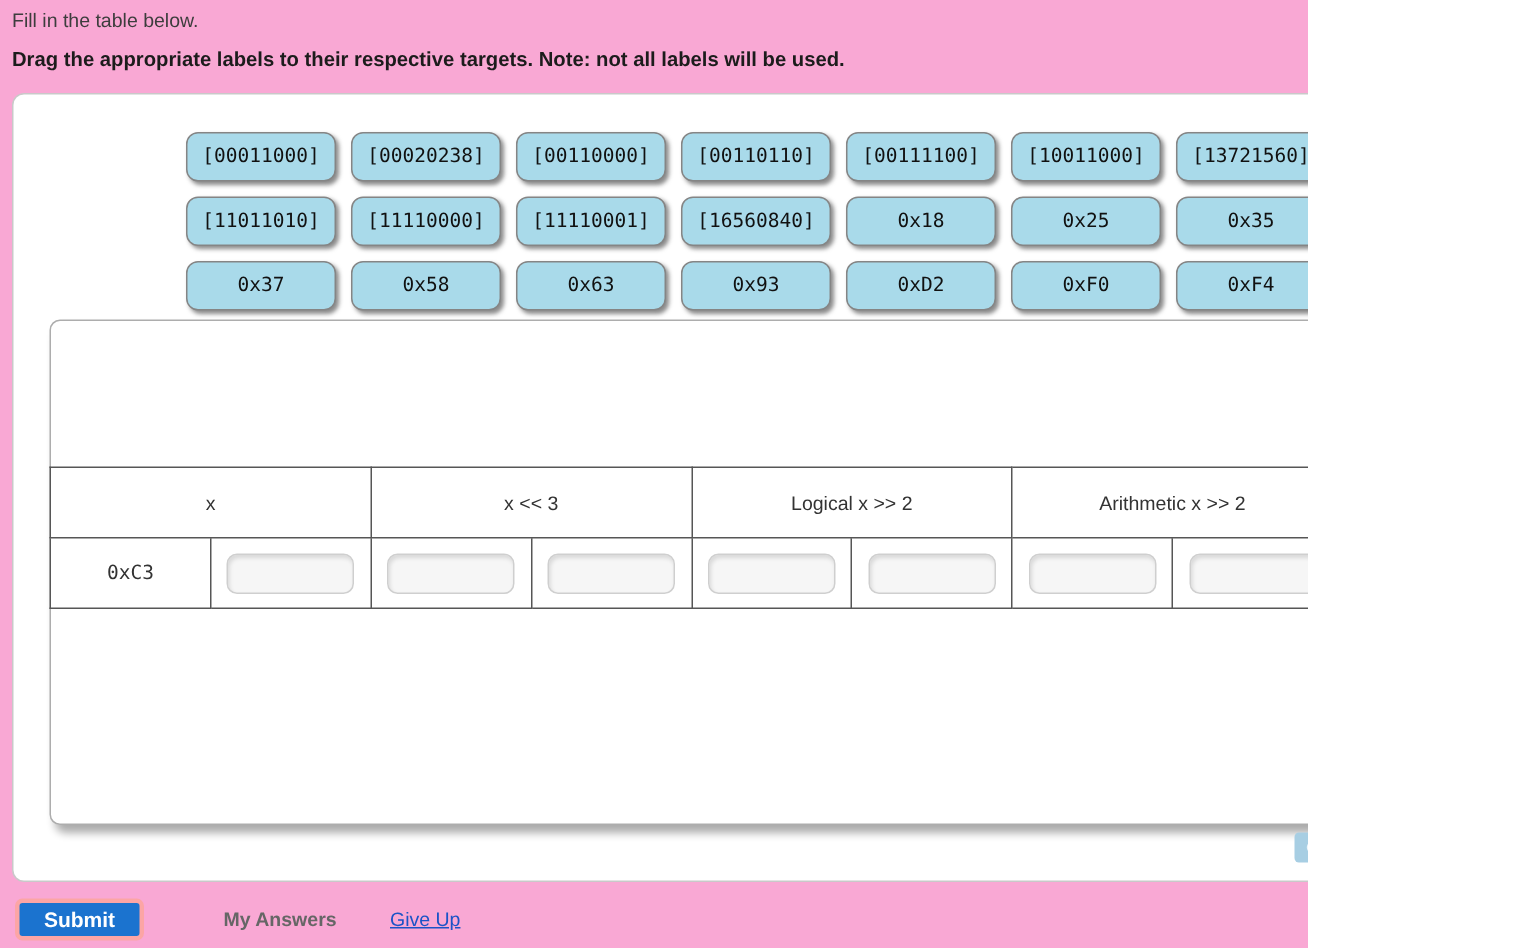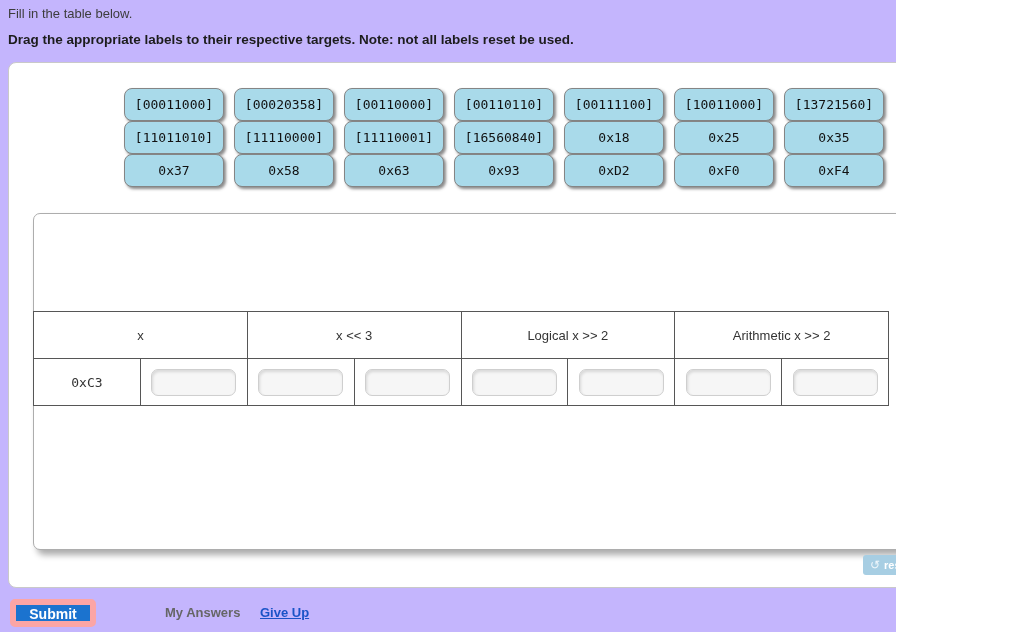--- a/index.html
+++ b/index.html
@@ -1,25 +1,25 @@
 <!DOCTYPE html>
 <html style="--label_bg: #a9daea; --reset_bg: #a7cee3; --help_bg: #1374bb; --submit_bg: #1b73cf; --link: #1a53c7;"><head>
 <meta charset="utf-8">
 <style>
   html,body { margin:0; padding:0; background:#ffffff; }
   body { width:1024px; height:632px; font-family:"Liberation Sans", sans-serif; }
-  .page { position:relative; width:872px; height:632px; overflow:hidden; background:#c4b5fd;padding-left:24px; }
+  .page { position:relative; width:872px; height:632px; overflow:hidden; background:#f9a8d4; }
 
   .instr1 { position:absolute; left:8px; top:6px; font-size:13px; color:#3d3d3d; }
   .instr2 { position:absolute; left:8px; top:32px; font-size:13.5px; font-weight:bold; color:#1c1c1c; }
 
   .outer-panel { position:absolute; left:8px; top:62px; width:990px; height:524px;
     border:1px solid #c9c9c9; border-radius:8px; background:#fff; }
 
-  .bank { position:absolute; left:0; top:25px; width:100%; display:flex; flex-direction:column; }
+  .bank { position:absolute; left:0; top:25px; width:100%; display:flex; flex-direction:column; gap:10px; }
   .bank-row { display:flex; justify-content:center; gap:10px; }
   .label-btn { box-sizing:border-box; width:100px; height:33px; display:flex; align-items:center; justify-content:center;
     background:var(--label_bg,#a9daea); border:1px solid #858585; border-radius:8px;
     box-shadow:2px 2px 3px rgba(60,60,60,0.6);
     font-family:"DejaVu Sans Mono", monospace; font-size:13px; color:#111; cursor:grab; }
 
   .work-panel { position:absolute; left:24px; top:150px; width:934px; height:337px; box-sizing:border-box;
     background:#fff; border:1px solid #adadad; border-radius:7px; box-shadow:4px 5px 6px rgba(0,0,0,0.33); }
 
   .shift-table { position:absolute; left:-1px; top:97px; width:856px; border-collapse:collapse; table-layout:fixed; background:#fff; }
@@ -31,40 +31,40 @@
 
   .panel-actions { position:absolute; right:25px; top:490px; display:flex; align-items:flex-end; gap:4px; }
   .reset-btn { height:20px; padding:0 7px; display:flex; align-items:center; gap:4px;
     background:var(--reset_bg,#a7cee3); border-radius:3px; color:#fff; font-size:11px; font-weight:bold; cursor:pointer; }
   .reset-icon { font-size:12px; color:#eef6fb; font-weight:normal; }
   .help-btn { height:22px; padding:0 8px; display:flex; align-items:center; gap:4px;
     background:var(--help_bg,#1374bb); border-radius:3px; color:#fff; font-size:12px; font-weight:bold; cursor:pointer; }
   .question-icon { color:#ead93f; font-size:13px; font-weight:bold; }
 
   .submit-btn { position:absolute; left:10px; top:599px; width:86px; height:28px;
-    background:var(--submit_bg,#1b73cf); border:6px solid #fca5a5; border-radius:5px;
+    background:var(--submit_bg,#1b73cf); border:3px solid #fca5a5; border-radius:5px;
     color:#fff; font-weight:bold; font-size:14px; font-family:"Liberation Sans", sans-serif; cursor:pointer; }
-  .my-answers { position:absolute; left:165px; top:605px; font-size:13px; font-weight:bold; color:#666; }
-  .give-up { position:absolute; left:260px; top:605px; font-size:13px; font-weight:bold;
+  .my-answers { position:absolute; left:149px; top:605px; font-size:13px; font-weight:bold; color:#666; }
+  .give-up { position:absolute; left:260px; top:605px; font-size:13px; font-weight:normal;
     color:var(--link,#1a53c7); text-decoration:underline; cursor:pointer; }
 </style>
 </head>
 <body>
 
 <div class="page">
 
   <div class="instr1">Fill in the table below.</div>
-  <div class="instr2">Drag the appropriate labels to their respective targets. Note: not all labels reset be used.</div>
+  <div class="instr2">Drag the appropriate labels to their respective targets. Note: not all labels will be used.</div>
 
   <div class="outer-panel">
 
     <div class="bank">
       <div class="bank-row">
         <div class="label-btn">[00011000]</div>
-        <div class="label-btn">[00020358]</div>
+        <div class="label-btn">[00020238]</div>
         <div class="label-btn">[00110000]</div>
         <div class="label-btn">[00110110]</div>
         <div class="label-btn">[00111100]</div>
         <div class="label-btn">[10011000]</div>
         <div class="label-btn">[13721560]</div>
       </div>
       <div class="bank-row">
         <div class="label-btn">[11011010]</div>
         <div class="label-btn">[11110000]</div>
         <div class="label-btn">[11110001]</div>

